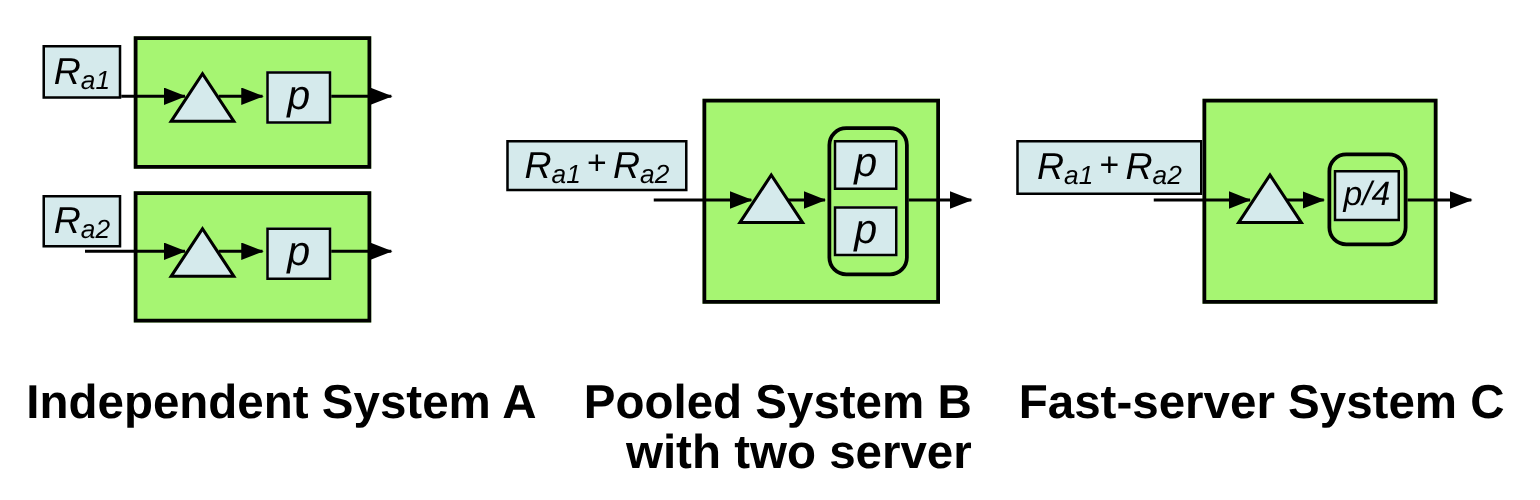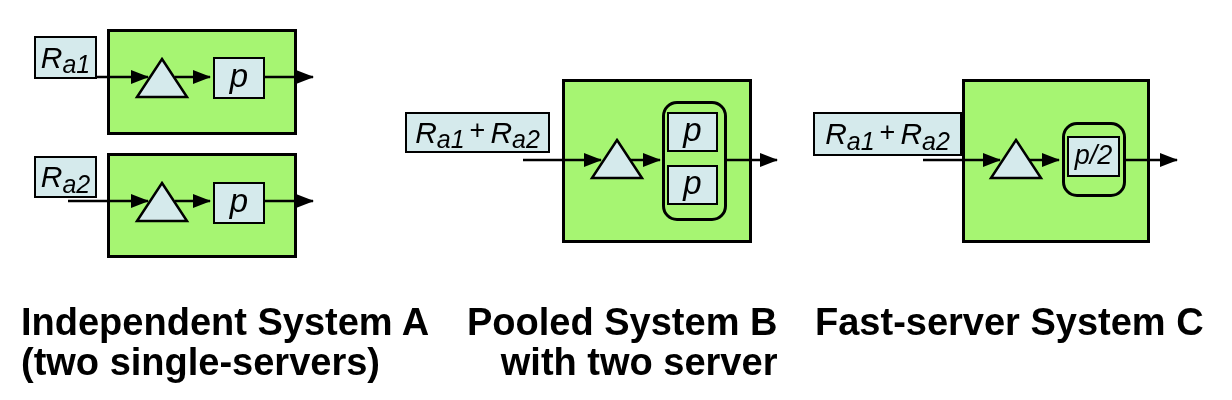--- a/index.html
+++ b/index.html
@@ -51,21 +51,21 @@
     background: var(--shape-blue);
     border: 2px solid var(--stroke-black);
     z-index: 3;
     display: flex;
     align-items: center;
     justify-content: center;
     color: #000;
     white-space: nowrap;
   }
   .io-label .vr { font-style: italic; font-size: 30px; }
-  .io-label .vs { font-style: italic; font-size: 25px; position: relative; top: 7px; }
+  .io-label .vs { font-style: italic; font-size: 21px; position: relative; top: 7px; }
   .io-label .plus { font-style: normal; font-size: 27px; margin: 0 5px; position: relative; top: -2px; }
   .diagram-svg {
     position: absolute;
     left: 0; top: 0;
     z-index: 4;
     pointer-events: none;
   }
   .tri { fill: var(--shape-blue); stroke: var(--stroke-black); stroke-width: 2.5; stroke-linejoin: miter; }
   .flow { stroke: var(--stroke-black); stroke-width: 2.5; }
   .caption {
@@ -125,21 +125,21 @@
   <div class="io-label" style="left:813px; top:112px; width:149px; height:44px;">
     <span class="vr">R</span>
       <span class="vs">a1</span>
       <span class="plus">+</span>
       <span class="vr">R</span>
       <span class="vs">a2</span>
   </div>
 
   <div class="pool" style="left:1062px; top:122px; width:64px; height:75px;"></div>
   <div class="server small-text" style="left:1067px; top:136px; width:53px; height:41px;">
-    <span>p/2</span>
+    <span>p/4</span>
   </div>
 
   <svg class="diagram-svg" width="1232" height="400" viewBox="0 0 1232 400">
     <defs>
       <marker id="ah" markerUnits="userSpaceOnUse" markerWidth="18" markerHeight="14" refX="17" refY="7" orient="auto">
         <path d="M0,0 L18,7 L0,14 Z" fill="#000"></path>
       </marker>
     </defs>
 
     <polygon class="tri" points="162,59 187,97 137,97"></polygon>
@@ -158,21 +158,20 @@
     <line class="flow" x1="727" y1="160" x2="777" y2="160" marker-end="url(#ah)"></line>
 
     <polygon class="tri" points="1016,140 1041,178 991,178"></polygon>
     <line class="flow" x1="923" y1="160" x2="1000" y2="160" marker-end="url(#ah)"></line>
     <line class="flow" x1="1029" y1="160" x2="1059" y2="160" marker-end="url(#ah)"></line>
     <line class="flow" x1="1126" y1="160" x2="1177" y2="160" marker-end="url(#ah)"></line>
   </svg>
 
   <div class="caption" style="left:21px; top:302px;">
     <div>Independent System A</div>
-    <div>(two single-servers)</div>
   </div>
   <div class="caption" style="left:467px; top:302px;text-align:right;">
     <div>Pooled System B</div>
     <div>with two server</div>
   </div>
   <div class="caption" style="left:815px; top:302px;">
     <div>Fast-server System C</div>
   </div>
 
 </div>

